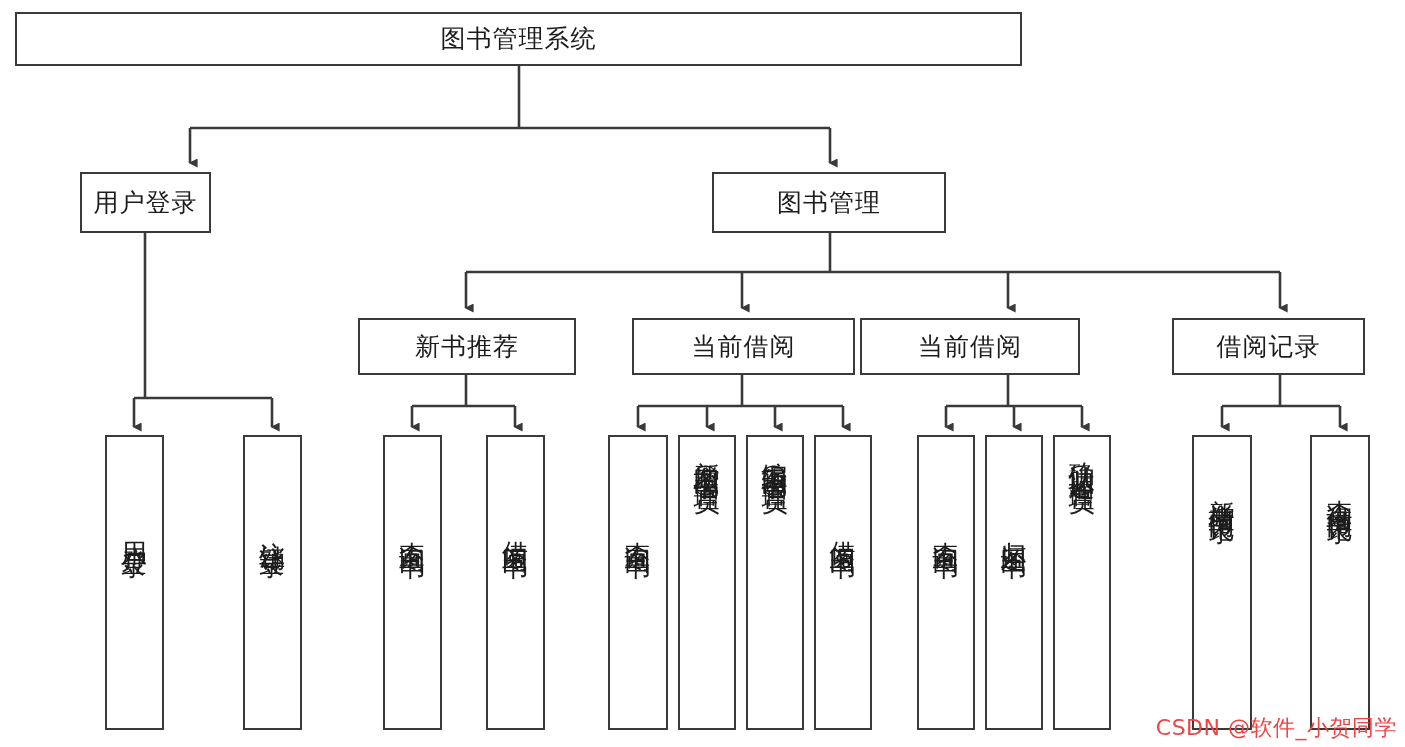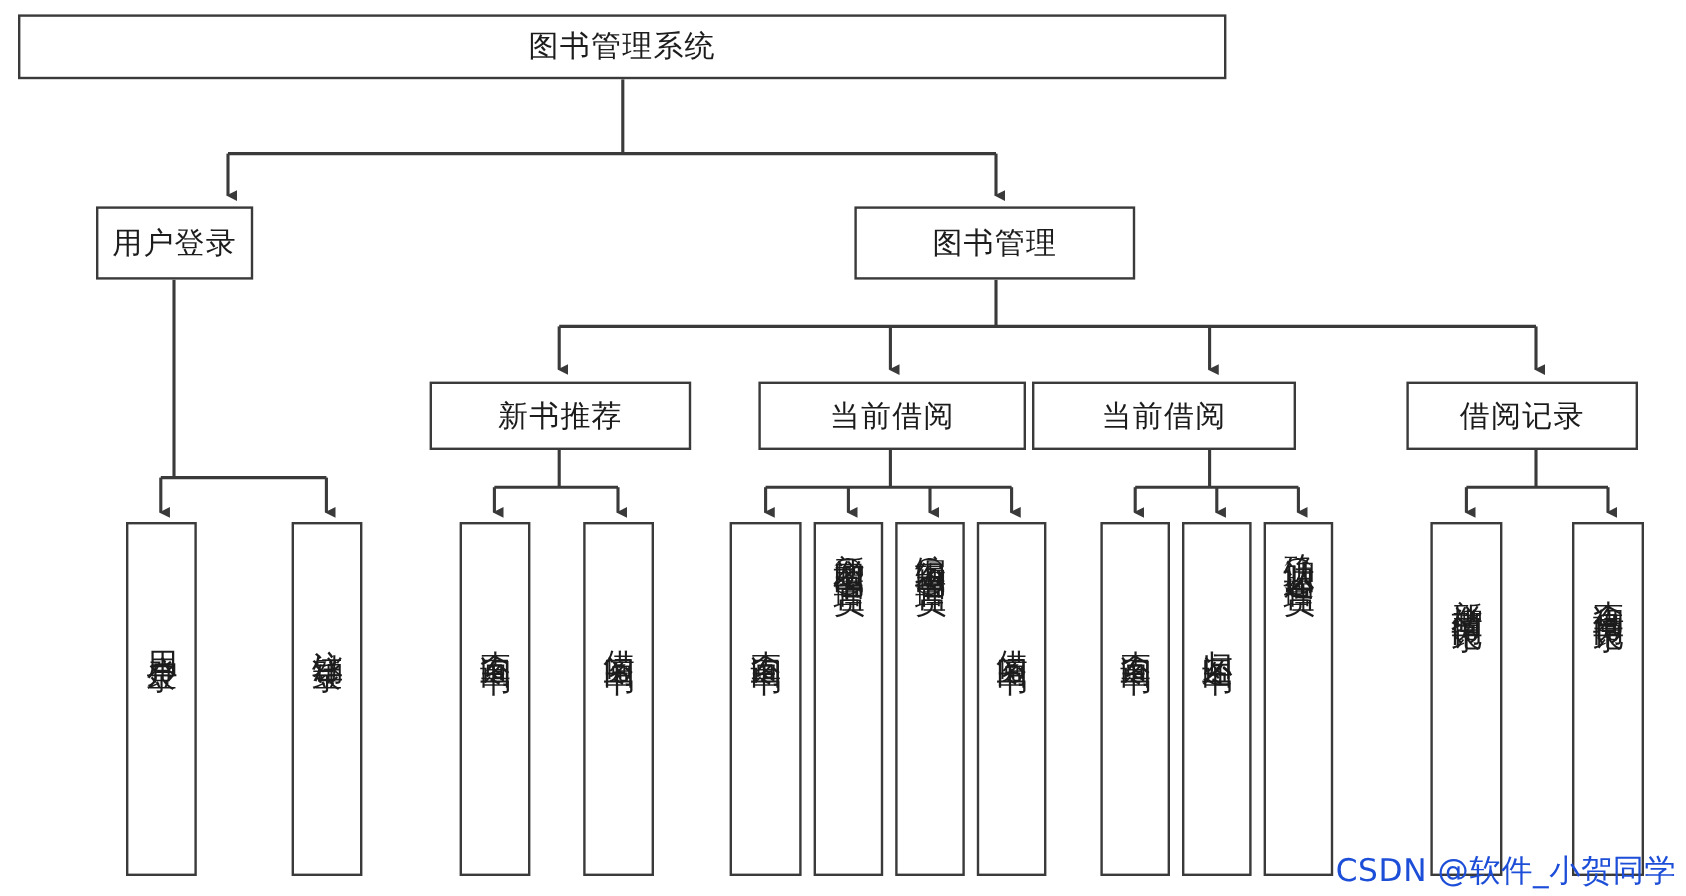--- a/index.html
+++ b/index.html
@@ -48,22 +48,22 @@
     line-height:1;
   }
   
   .node.v.tall{padding-top:4px;}
   .node.v.mid .node-label{margin-top:0;}
 
   .watermark{
     position:absolute;
     right:8px;
     bottom:4px;
-    font-size:26px;
-    color:#1d4ed8;
+    font-size:22px;
+    color:#ef4444;
     white-space:nowrap;
     letter-spacing:0.5px;
   }
 </style>
 </head>
 <body>
 
 <div id="diagram-root">
 
   <svg class="connectors" viewBox="0 0 1405 747">

